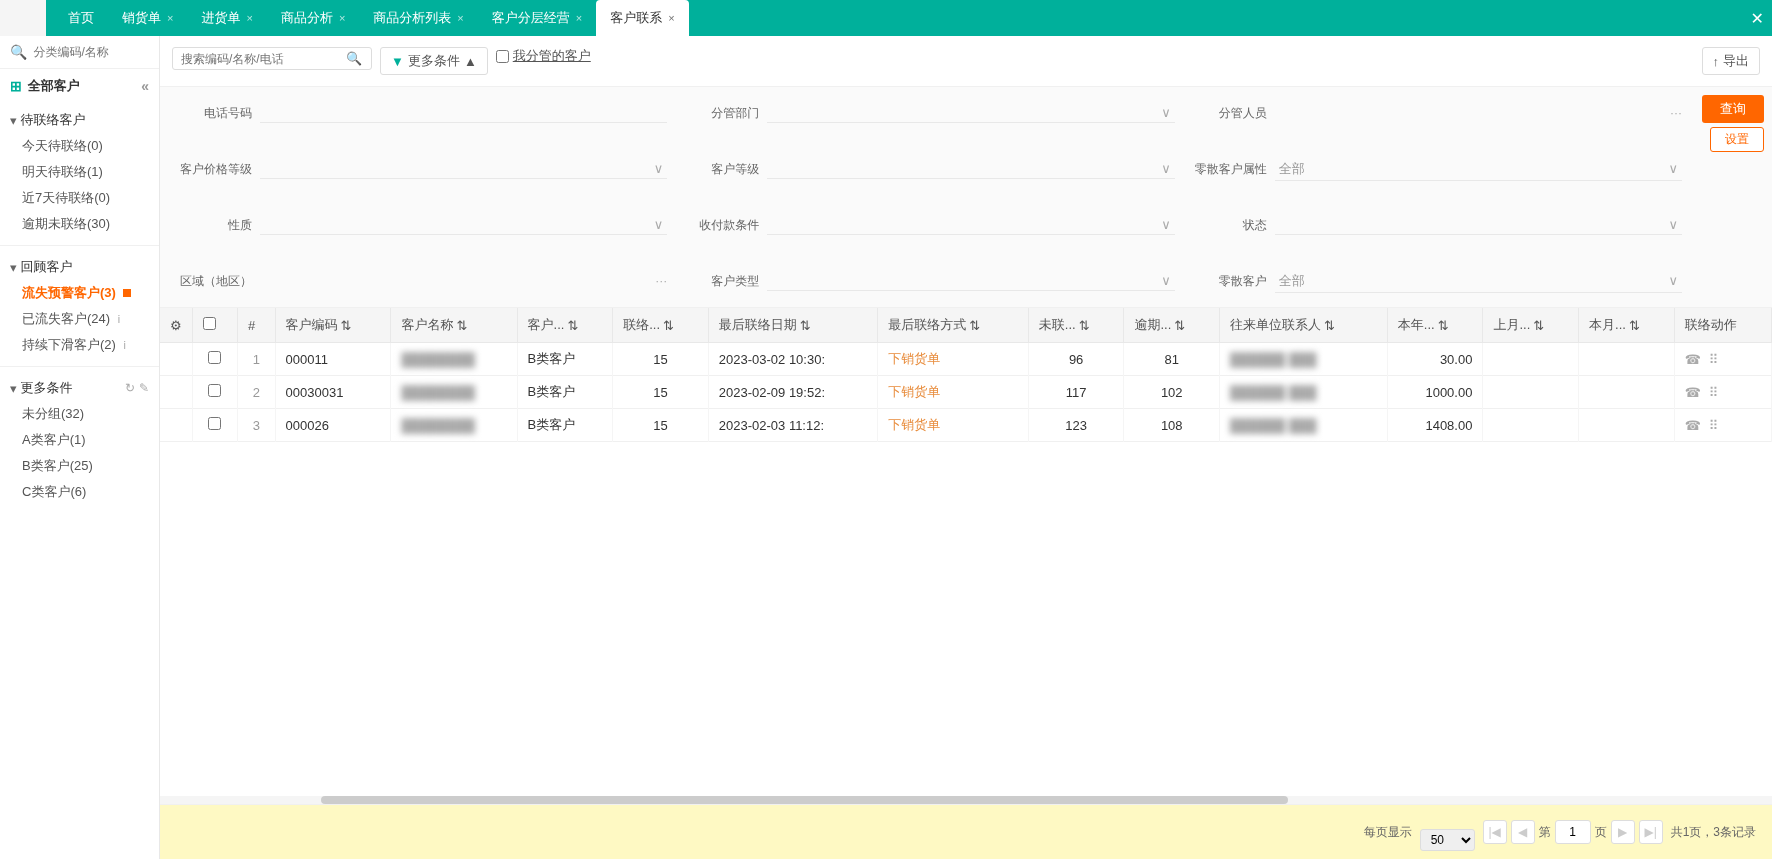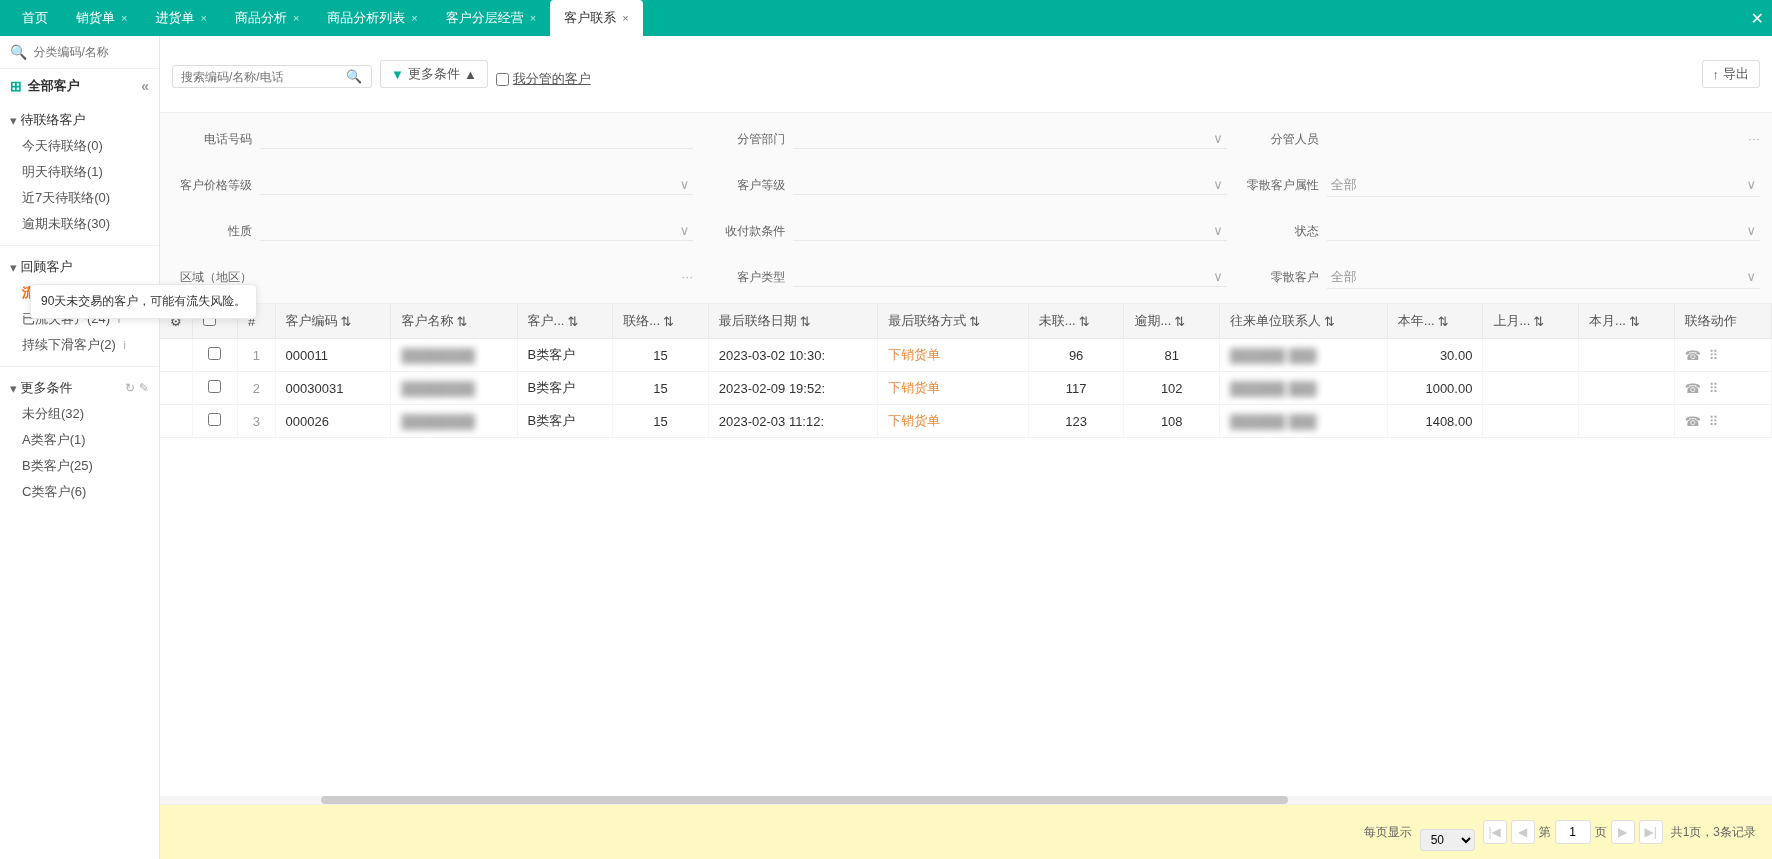--- a/index.html
+++ b/index.html
@@ -5,20 +5,21 @@
     * { box-sizing: border-box; margin: 0; padding: 0; font-family: 'Microsoft YaHei', sans-serif; font-size: 13px; }
     body { background: #f5f5f5; overflow: hidden; }
     
     
     .tab-bar {
       display: flex;
       align-items: center;
       background: #00b09b;
       height: 36px;
       padding: 0 8px;
+      margin-left: 46px;
     }
     .tab-item {
       display: flex;
       align-items: center;
       padding: 0 14px;
       height: 36px;
       color: #fff;
       cursor: pointer;
       font-size: 13px;
       white-space: nowrap;
@@ -126,22 +127,22 @@
       flex: 1;
       display: flex;
       flex-direction: column;
       overflow: hidden;
       background: #fff;
     }
 
     
     .filter-bar {
       display: flex;
-      align-items: flex-end;
-      padding: 24px 12px;
+      align-items: flex-start;
+      padding: 11px 12px;
       border-bottom: 1px solid #f0f0f0;
       gap: 8px;
       flex-shrink: 0;
     }
     .filter-search {
       display: flex;
       align-items: center;
       border: 1px solid #ddd;
       border-radius: 3px;
       padding: 3px 8px;
@@ -186,21 +187,21 @@
       border: 1px solid #ddd;
       border-radius: 3px;
       background: #fff;
       cursor: pointer;
       font-size: 12px;
       color: #555;
     }
     .adv-filter-grid {
       display: grid;
       grid-template-columns: repeat(3, 1fr);
-      gap: 14px 12px;
+      gap: 24px 12px;
     }
     .filter-field {
       display: flex;
       align-items: center;
       gap: 8px;
       min-height: 32px;
     }
     .filter-field-label {
       width: 80px;
       text-align: right;
@@ -458,21 +459,20 @@
       <div class="sidebar-item">
         <span>已流失客户(24)</span>
         <span class="info-icon">ℹ</span>
       </div>
       <div class="sidebar-item">
         <span>持续下滑客户(2)</span>
         <span class="info-icon">ℹ</span>
       </div>
     </div>
 
-    <div class="tooltip-box">90天未交易的客户，可能有流失风险。</div>
 
     <div class="sidebar-divider"></div>
 
     <div class="sidebar-group">
       <div class="sidebar-group-label">
         <span class="arrow">▾</span>
         <span>更多条件</span>
         <span style="margin-left:auto;display:flex;gap:4px;">
           <span style="color:#aaa;font-size:12px;">↻</span>
           <span style="color:#aaa;font-size:12px;">✎</span>
@@ -597,20 +597,24 @@
             </div>
           </div>
           <div class="filter-field">
             <span class="filter-field-label">零散客户</span>
             <div class="filter-field-select">
               <span>全部</span>
               <span class="chev">∨</span>
             </div>
           </div>
         </div>
+      </div>
+      <div class="action-col">
+        <button class="query-btn">查询</button>
+        <button class="settings-btn">设置</button>
       </div>
     </div>
 
     <div class="table-container">
       <table>
         <thead>
           <tr>
             <th class="settings-col">⚙</th>
             <th><input type="checkbox" style=""></th>
             <th>#</th>

